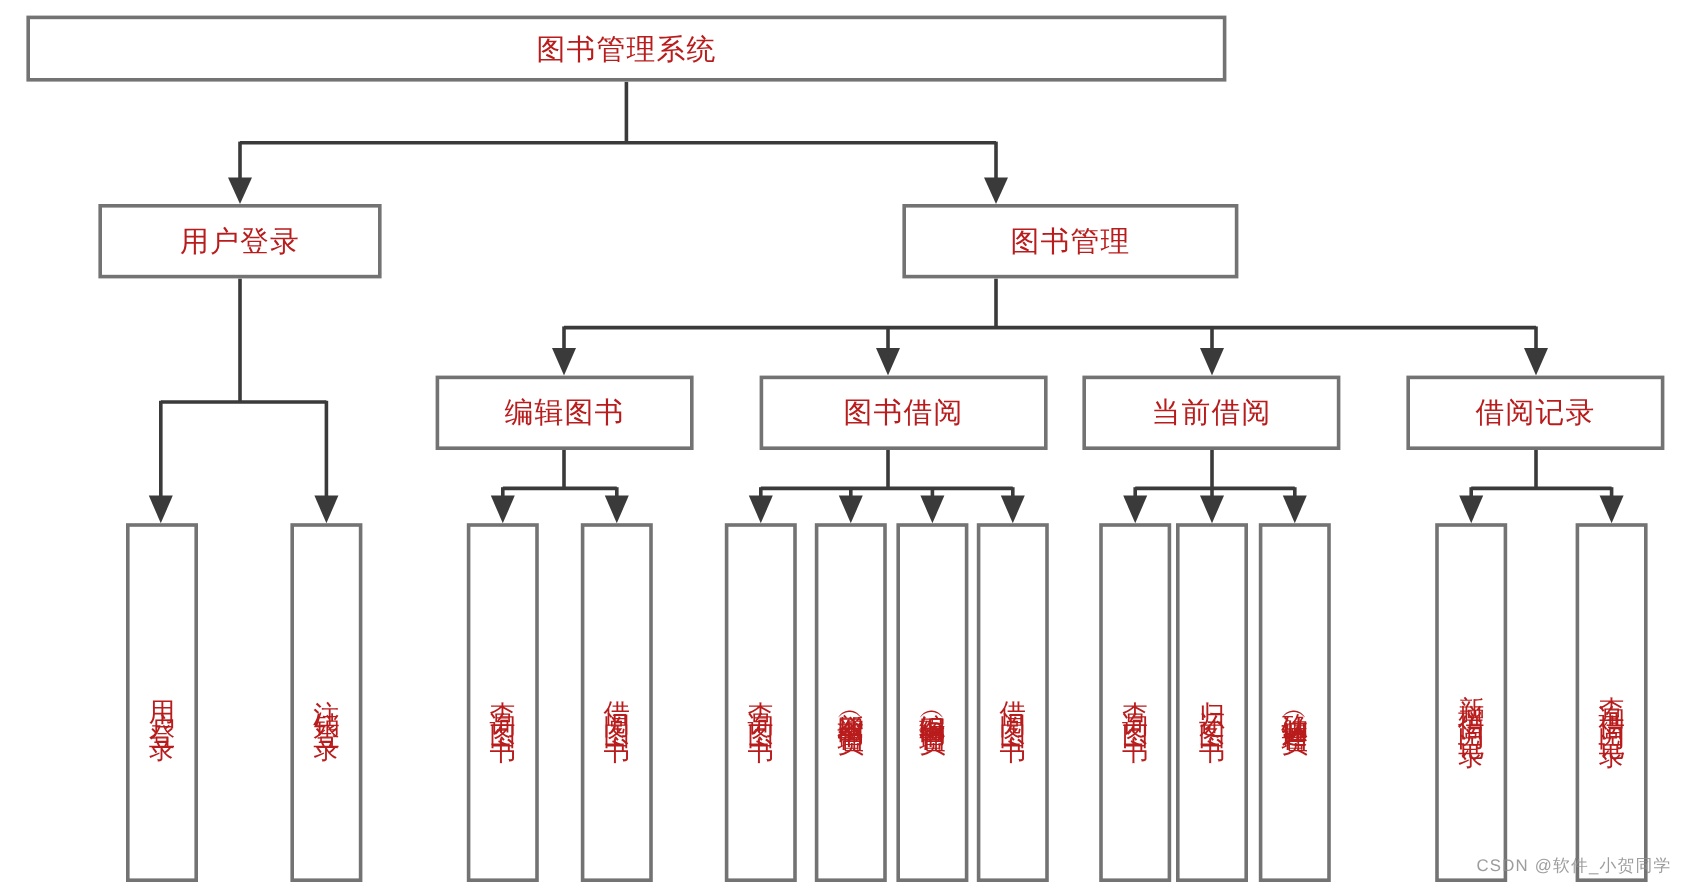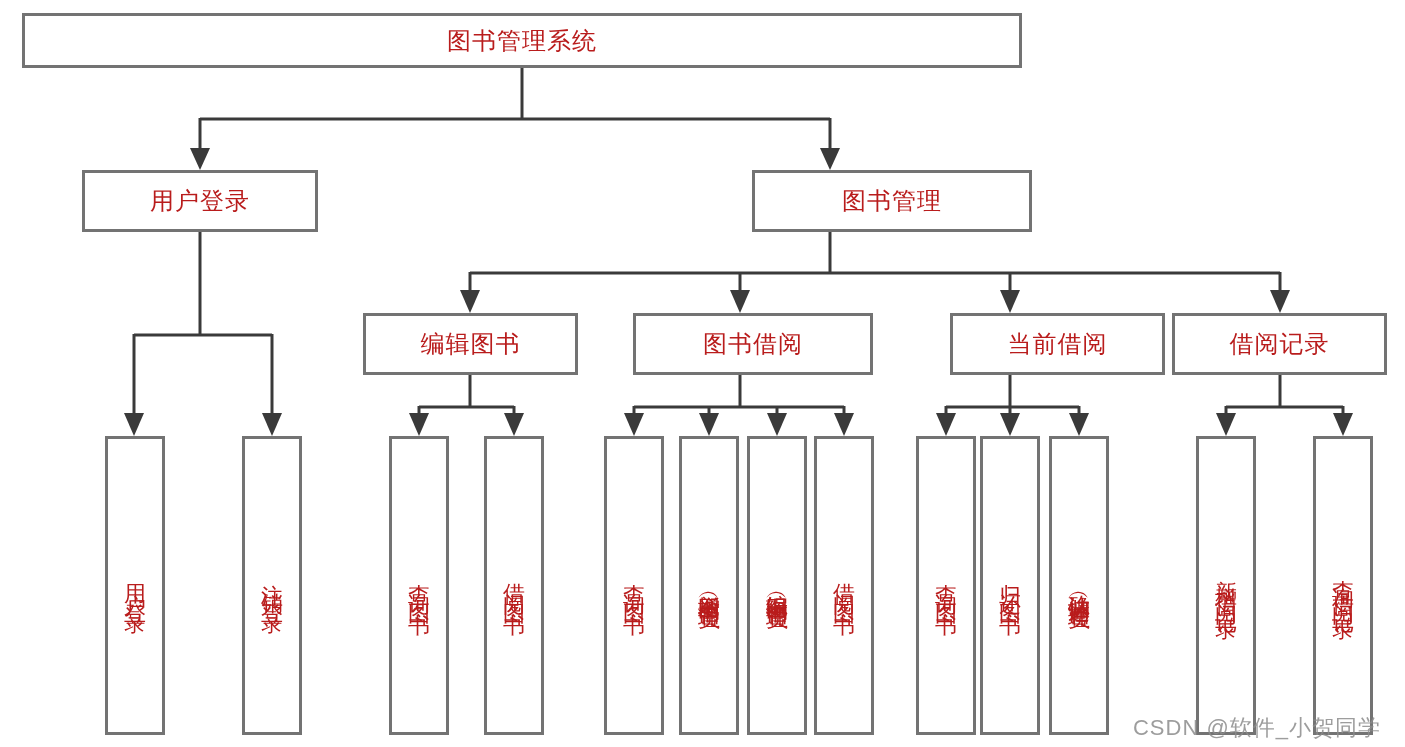--- a/index.html
+++ b/index.html
@@ -43,21 +43,21 @@
     white-space: nowrap;
   }
   
   #n-root      { left: 22px;  top: 13px;  width: 1000px; height: 55px; }
   
   #n-user-login{ left: 82px;  top: 170px; width: 236px;  height: 62px; }
   #n-book-mgmt { left: 752px; top: 170px; width: 280px;  height: 62px; }
   
   #n-new-books { left: 363px; top: 313px; width: 215px;  height: 62px; }
   #n-borrowing { left: 633px; top: 313px; width: 240px;  height: 62px; }
-  #n-current   { left: 902px; top: 313px; width: 215px;  height: 62px; margin-left: 48px; }
+  #n-current   { left: 902px; top: 313px; width: 215px;  height: 62px; }
   #n-records   { left: 1172px;top: 313px; width: 215px;  height: 62px; }
   
   .leaf {
     top: 436px;
     height: 299px;
     width: 60px;
     writing-mode: vertical-rl;
     text-orientation: mixed;
     font-size: 22px;
     letter-spacing: 10px;
@@ -73,23 +73,23 @@
   #lf-bb-add     { left: 679px; }
   #lf-bb-edit    { left: 747px; }
   #lf-bb-borrow  { left: 814px; }
   #lf-cb-query   { left: 916px; }
   #lf-cb-return  { left: 980px; }
   #lf-cb-confirm { left: 1049px; }
   #lf-br-add     { left: 1196px; }
   #lf-br-query   { left: 1313px; }
   .watermark {
     position: absolute;
-    right: 24px;
+    right: 12px;
     top: 713px;
-    font-size: 22px;
+    font-size: 14px;
     color: rgba(140,140,140,0.85);
     letter-spacing: 1px;
     z-index: 5;
     white-space: nowrap;
   }
 </style>
 </head>
 <body>
 
 <div class="stage">

